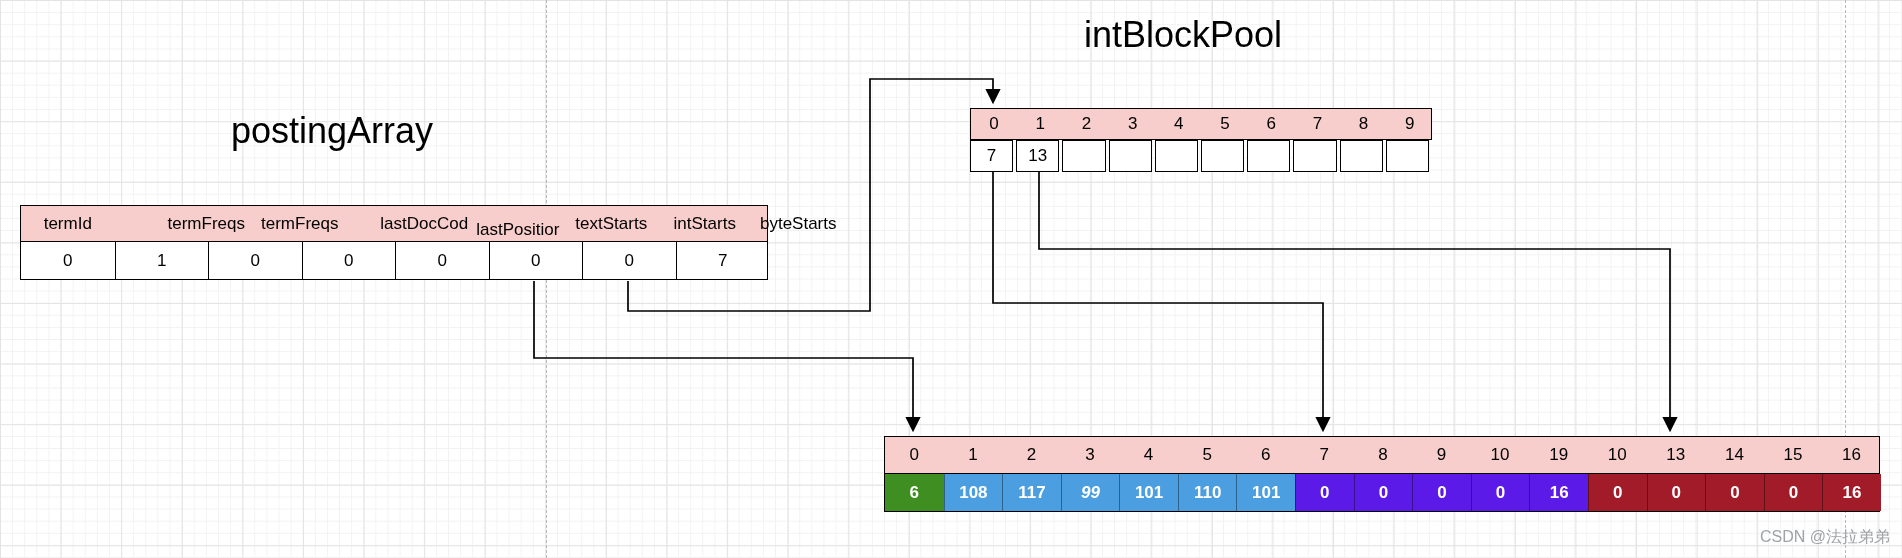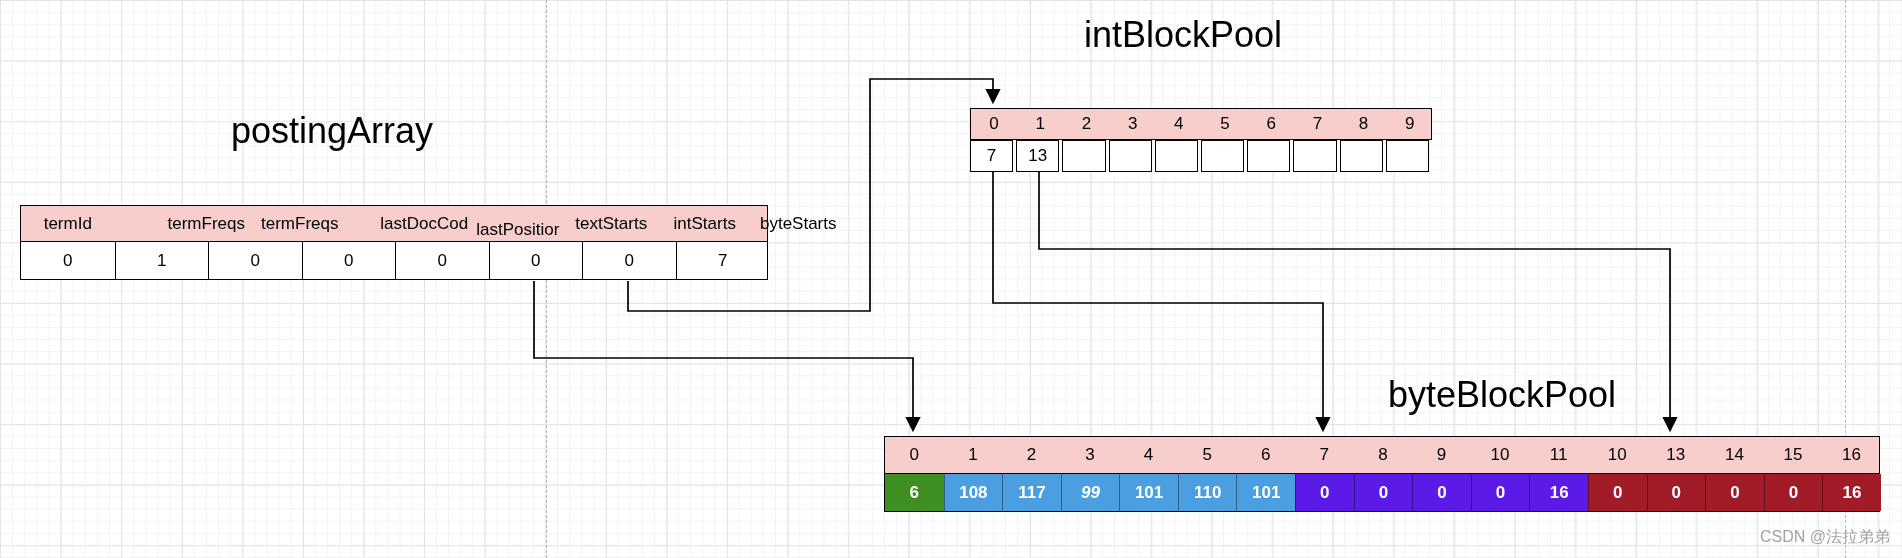--- a/index.html
+++ b/index.html
@@ -60,21 +60,20 @@
 </head>
 <body>
 
 <div id="canvas">
 
   <div class="dashed-divider" style="left:546px;"></div>
   <div class="dashed-divider" style="left:1845px;"></div>
 
   <div class="diagram-title" style="left:332px;top:110px;">postingArray</div>
   <div class="diagram-title" style="left:1183px;top:14px;">intBlockPool</div>
-  <div class="diagram-title" style="left:1502px;top:374px;">byteBlockPool</div>
 
   <div class="tbl" style="left:20px;top:205px;width:748px;">
     <div class="hdr-row" style="height:37px;" id="pa-hdr">
         <div class="hdr-cell" style="width: 93.5px;">termId</div>
         <div class="hdr-cell" style="width: 93.5px; margin-left: 45px;">termFreqs</div>
         <div class="hdr-cell" style="width: 93.5px;">termFreqs</div>
         <div class="hdr-cell" style="width: 93.5px; margin-left: 31px;">lastDocCod</div>
         <div class="hdr-cell" style="width: 93.5px; margin-top: 12px;">lastPositior</div>
         <div class="hdr-cell" style="width: 93.5px;">textStarts</div>
         <div class="hdr-cell" style="width: 93.5px;">intStarts</div>
@@ -125,21 +124,21 @@
         <div class="hdr-cell" style="width: 58.59px;">1</div>
         <div class="hdr-cell" style="width: 58.59px;">2</div>
         <div class="hdr-cell" style="width: 58.59px;">3</div>
         <div class="hdr-cell" style="width: 58.59px;">4</div>
         <div class="hdr-cell" style="width: 58.59px;">5</div>
         <div class="hdr-cell" style="width: 58.59px;">6</div>
         <div class="hdr-cell" style="width: 58.59px;">7</div>
         <div class="hdr-cell" style="width: 58.59px;">8</div>
         <div class="hdr-cell" style="width: 58.59px;">9</div>
         <div class="hdr-cell" style="width: 58.59px;">10</div>
-        <div class="hdr-cell" style="width: 58.59px;">11</div>
+        <div class="hdr-cell" style="width: 58.59px;">19</div>
         <div class="hdr-cell" style="width: 58.59px;">10</div>
         <div class="hdr-cell" style="width: 58.59px;">13</div>
         <div class="hdr-cell" style="width: 58.59px;">14</div>
         <div class="hdr-cell" style="width: 58.59px; text-align: right;">15</div>
         <div class="hdr-cell" style="width: 58.59px;">16</div>
       </div>
     <div class="byte-row" style="height:38px;" id="bbp-val">
         <div class="byte-cell" style="width: 58.59px; background: rgb(63, 142, 33);">6</div>
         <div class="byte-cell" style="width: 58.59px; background: rgb(75, 159, 225);">108</div>
         <div class="byte-cell" style="width: 58.59px; background: rgb(75, 159, 225);">117</div>

